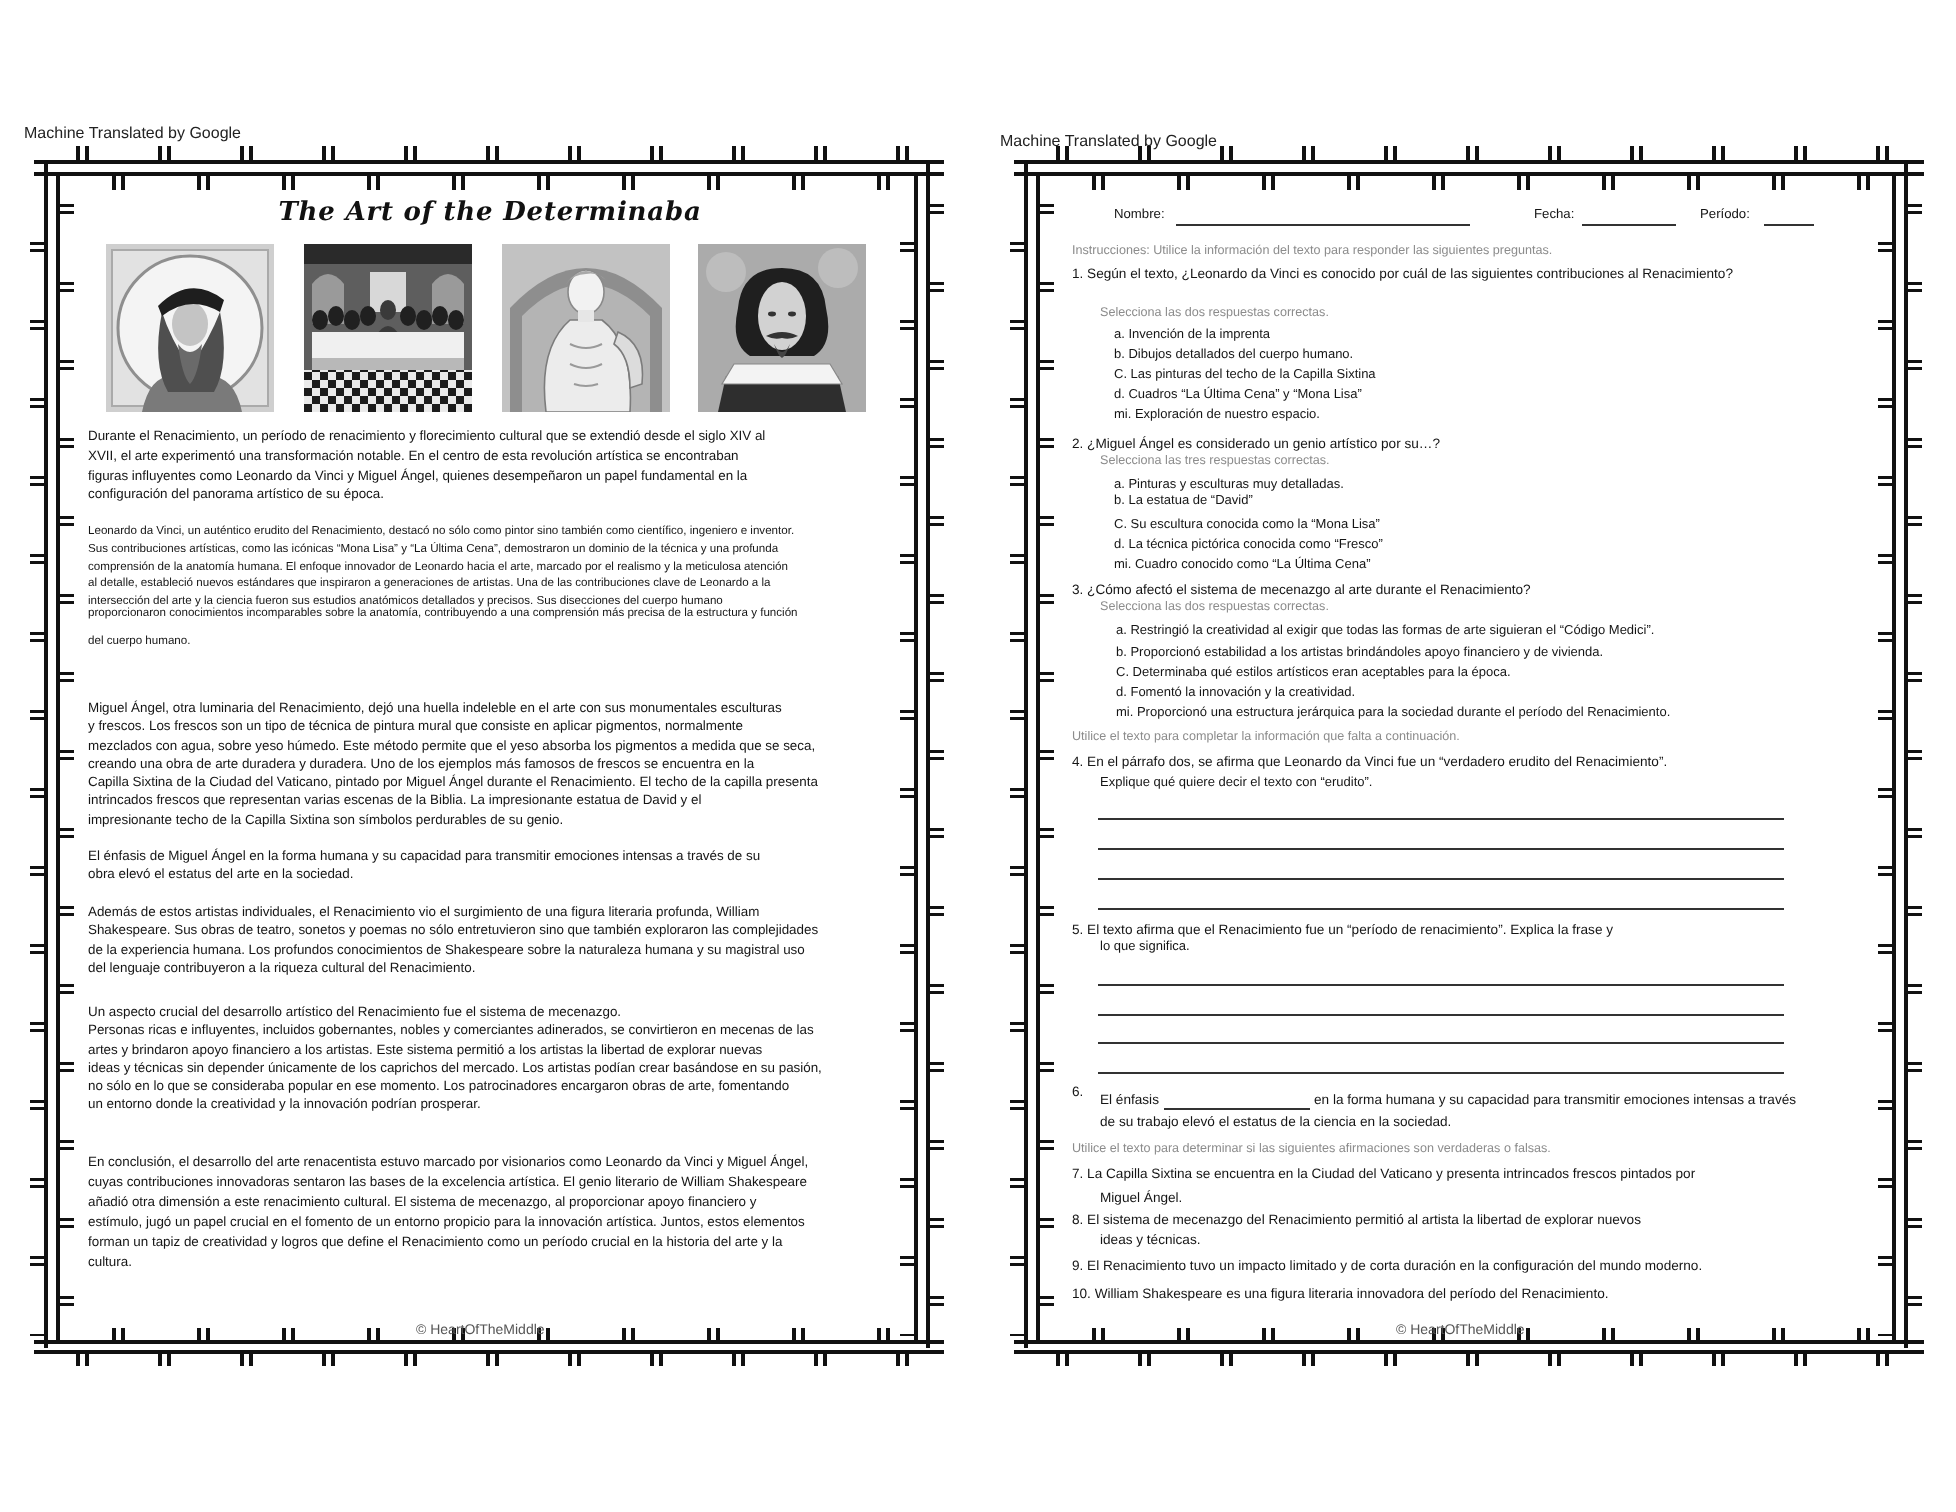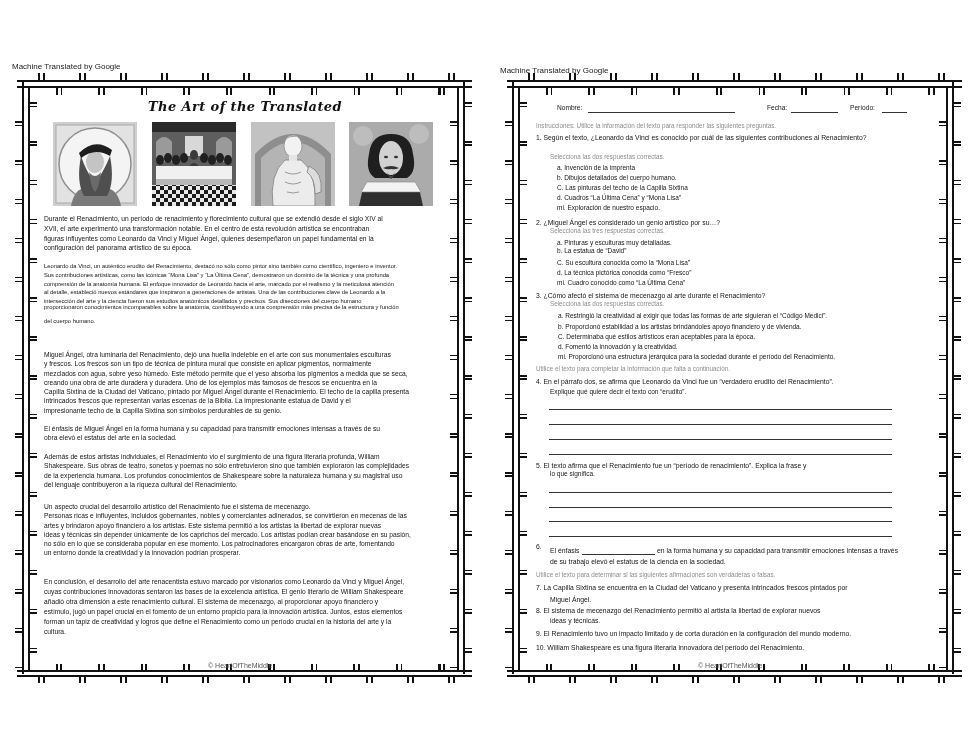--- a/index.html
+++ b/index.html
@@ -67,21 +67,21 @@
     <div class="vline" style="left:457px; top:86px; height:586px;"></div>
     <div class="vline" style="left:463px; top:80px; height:594px;"></div>
     <div class="ticks-v" style="left:465px; top:88px; height:580px;"></div>
     <div class="ticks-v o" style="left:450px; top:88px; height:580px;"></div>
     <div class="ticks-h b" style="left:20px; top:664px; width:445px; height:6px;"></div>
     <div class="hline" style="left:17px; top:670px; width:455px;"></div>
     <div class="hline" style="left:17px; top:675px; width:455px;"></div>
     <div class="ticks-h" style="left:20px; top:677px; width:450px; height:6px;"></div>
   </div>
 
-  <div class="abs title">The Art of the Translated</div>
+  <div class="abs title">The Art of the Determinaba</div>
 
   <div class="img" style="left:53px;">
     <svg viewBox="0 0 84 84">
       <rect width="84" height="84" fill="#cfcfcf"></rect>
       <rect x="3" y="3" width="78" height="78" fill="#e2e2e2" stroke="#aaa"></rect>
       <circle cx="42" cy="42" r="36" fill="#f4f4f4" stroke="#8f8f8f" stroke-width="1.5"></circle>
       <path d="M18 84 Q22 64 36 66 L48 66 Q64 64 68 84Z" fill="#7a7a7a"></path>
       <path d="M28 34 Q23 60 31 74 L54 74 Q62 60 57 34 Q52 47 42 62 Q32 47 28 34Z" fill="#4f4f4f"></path>
       <ellipse cx="42" cy="40" rx="9" ry="11" fill="#c4c4c4"></ellipse>
       <path d="M26 31 Q42 15 59 28 L57 34 Q42 25 28 36 Z" fill="#1e1e1e"></path>

